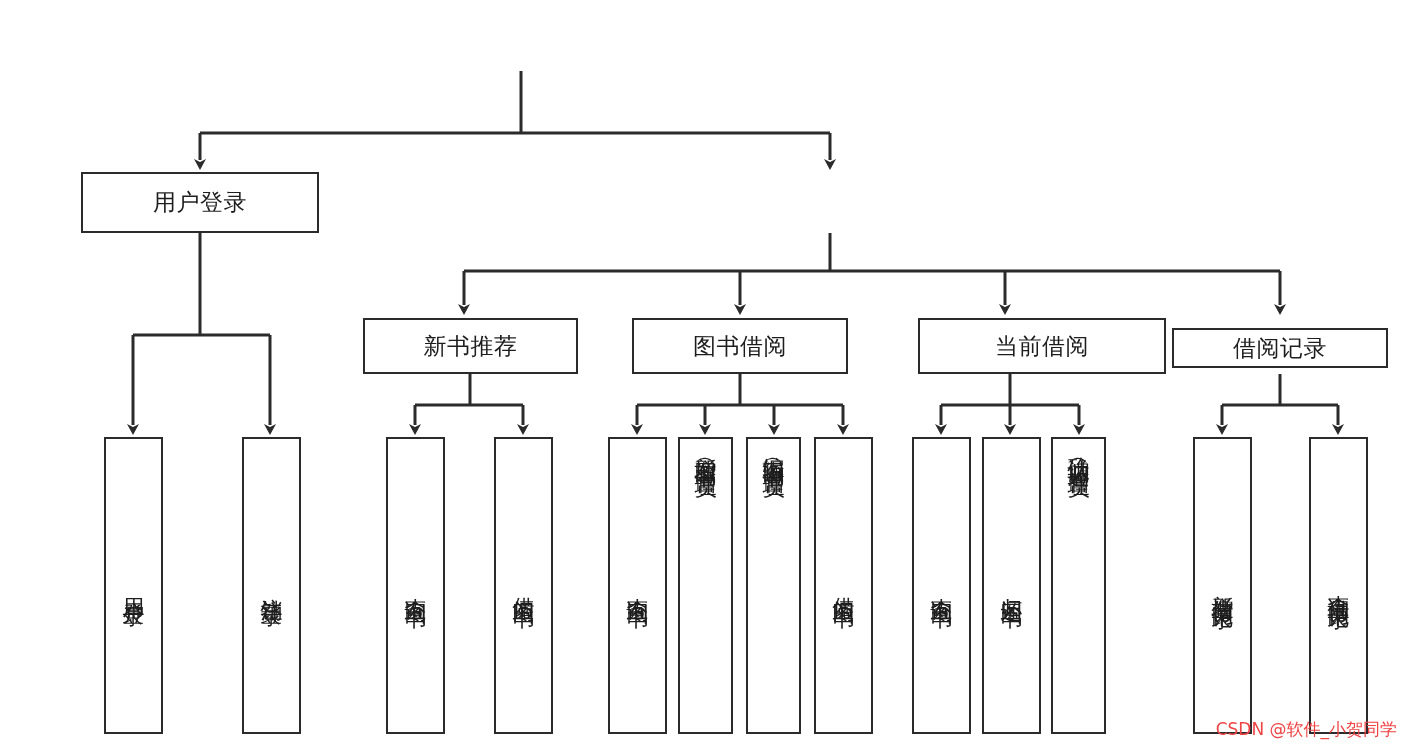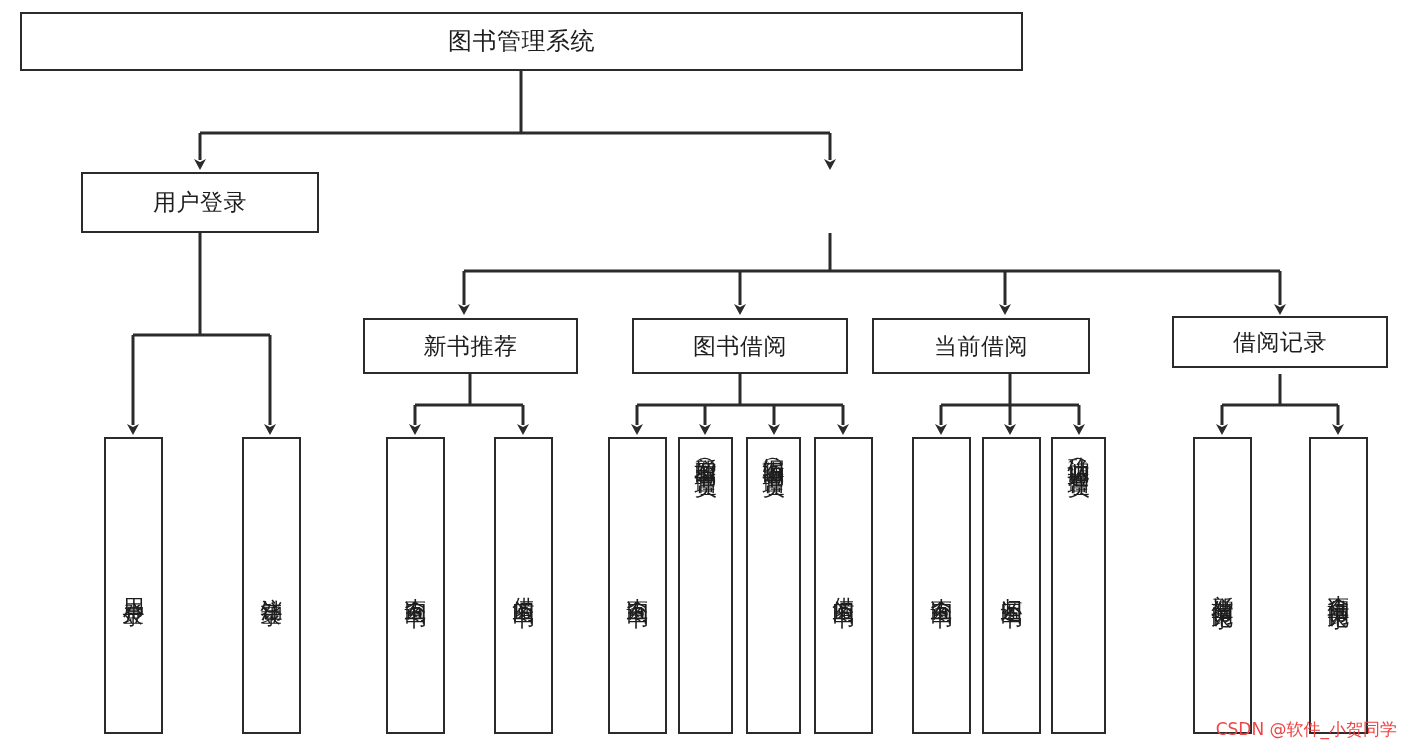--- a/index.html
+++ b/index.html
@@ -130,38 +130,35 @@
       <path d="M1010,405 L1010,425" marker-end="url(#arrow)"></path>
       <path d="M1079,405 L1079,425" marker-end="url(#arrow)"></path>
 
       <path d="M1280,374 L1280,405"></path>
       <path d="M1222,405 L1338,405"></path>
       <path d="M1222,405 L1222,425" marker-end="url(#arrow)"></path>
       <path d="M1338,405 L1338,425" marker-end="url(#arrow)"></path>
     </g>
   </svg>
 
-  <div class="node root horiz" style="left:20px; top:12px; width:1003px; height:59px;">
-    <span class="label">图书管理系统</span>
-  </div>
 
   <div class="node horiz" style="left:81px; top:172px; width:238px; height:61px;">
     <span class="label">用户登录</span>
   </div>
 
   <div class="node horiz" style="left:632px; top:318px; width:216px; height:56px;">
     <span class="label">图书借阅</span>
   </div>
   <div class="node horiz" style="left:363px; top:318px; width:215px; height:56px;">
     <span class="label">新书推荐</span>
   </div>
-  <div class="node horiz" style="left:872px; top:318px; width:218px; height:56px;">
+  <div class="node horiz" style="left:918px; top:318px; width:248px; height:56px;">
     <span class="label">当前借阅</span>
   </div>
-  <div class="node horiz" style="left:1172px; top:316px; width:216px; height:52px;">
+  <div class="node horiz" style="left:1172px; top:328px; width:216px; height:40px;">
     <span class="label">借阅记录</span>
   </div>
 
   <div class="node vert mid" style="left:104px; top:437px; width:59px; height:297px;">
     <span class="vert-wrap">
         <span class="label">用户登录</span>
       </span>
   </div>
   <div class="node vert mid" style="left:242px; top:437px; width:59px; height:297px;">
     <span class="vert-wrap">

